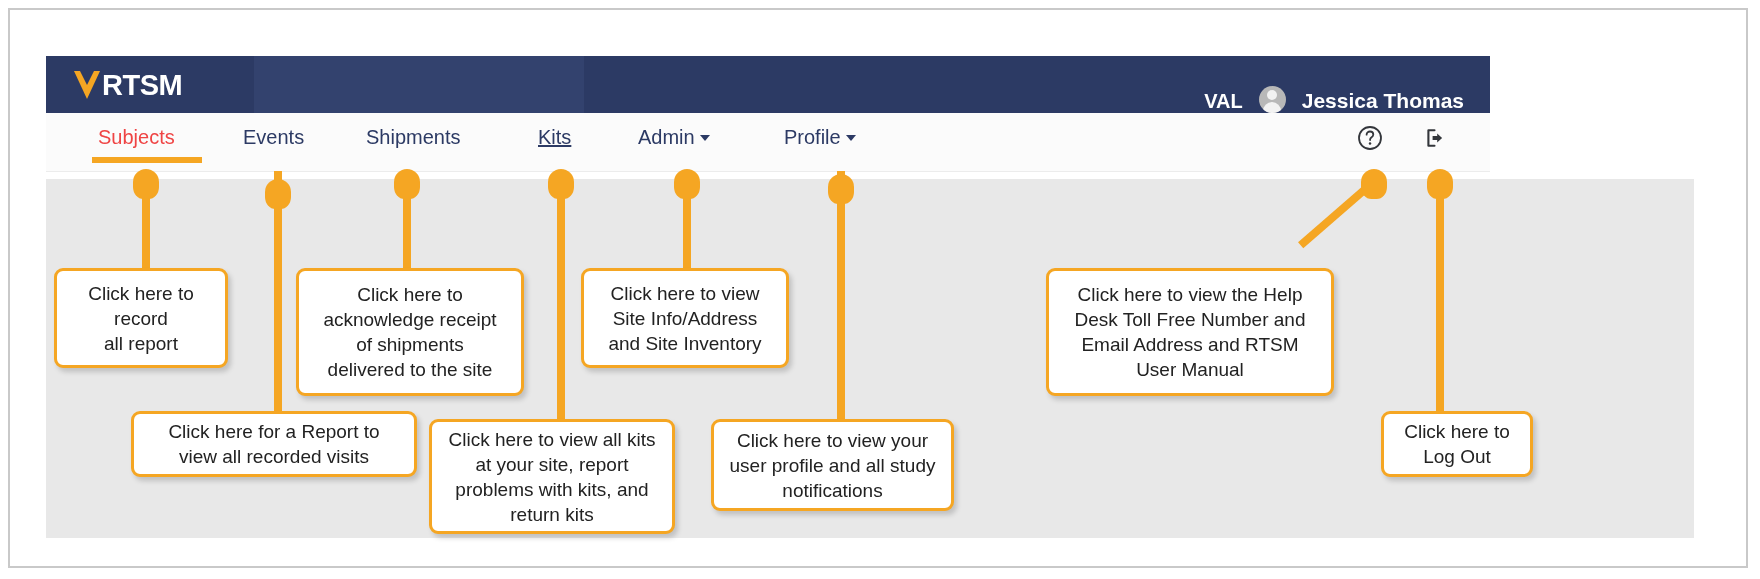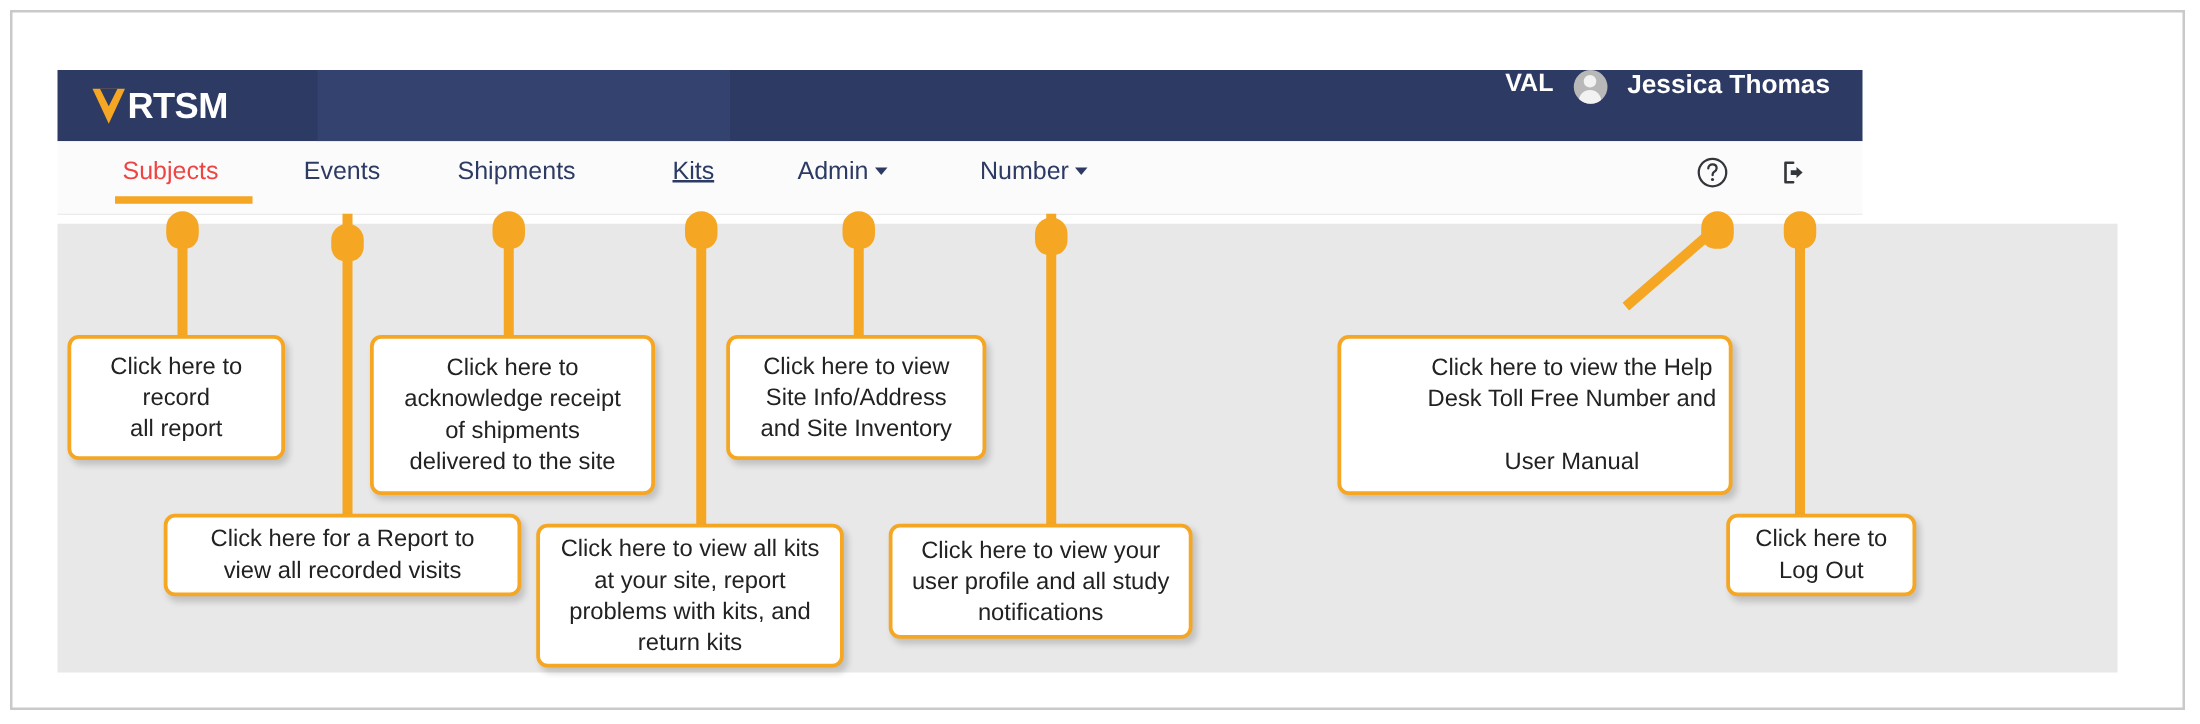--- a/index.html
+++ b/index.html
@@ -90,21 +90,21 @@
     font-weight: bold;
     letter-spacing: -0.5px;
     line-height: 30px;
   }
   .topbar-right {
     position: absolute;
     right: 26px;
     top: 0;
     height: 57px;
     display: flex;
-    align-items: flex-start;
+    align-items: flex-end;
     gap: 16px;
   }
   .val-label {
     color: #ffffff;
     font-size: 20px;
     font-weight: bold;
   }
   .avatar {
     width: 27px;
     height: 27px;
@@ -286,21 +286,21 @@
 
       <div class="nav-item" style="left:492px;text-decoration:underline;">
         <span>Kits</span>
       </div>
 
       <div class="nav-item" style="left:592px;">
         <span>Admin</span><span class="caret"></span>
       </div>
 
       <div class="nav-item" style="left:738px;">
-        <span>Number</span><span class="caret"></span>
+        <span>Profile</span><span class="caret"></span>
       </div>
 
       <div class="nav-icon" style="left:1311px;">
         <svg viewBox="0 0 26 26" width="26" height="26">
           <circle cx="13" cy="13" r="11" fill="none" stroke="#33363b" stroke-width="1.8"></circle>
           <path d="M9.6 9.7c0-1.9 1.5-3.2 3.4-3.2 1.9 0 3.3 1.2 3.3 3 0 1.6-1 2.3-2 3-0.8 0.6-1.2 1.1-1.2 2.1v0.5" fill="none" stroke="#33363b" stroke-width="1.8" stroke-linecap="round"></path>
           <circle cx="13" cy="18.6" r="1.25" fill="#33363b"></circle>
         </svg>
       </div>
 
@@ -378,25 +378,25 @@
     </div>
 
     <div class="callout" style="left:665px; top:363px; width:243px; height:92px;">
       <div>
         <span>Click here to view your</span><br>
         <span>user profile and all study</span><br>
         <span>notifications</span>
       </div>
     </div>
 
-    <div class="callout" style="left:1024px; top:212px; width:316px; height:128px;justify-content:flex-end;">
+    <div class="callout" style="left:1000px; top:212px; width:288px; height:128px;">
       <div>
         <span>Click here to view the Help</span><br>
         <span>Desk Toll Free Number and</span><br>
-        <br>
+        <span>Email Address and RTSM</span><br>
         <span>User Manual</span>
       </div>
     </div>
 
     <div class="callout" style="left:1335px; top:355px; width:152px; height:66px;">
       <div>
         <span>Click here to</span><br>
         <span>Log Out</span>
       </div>
     </div>

